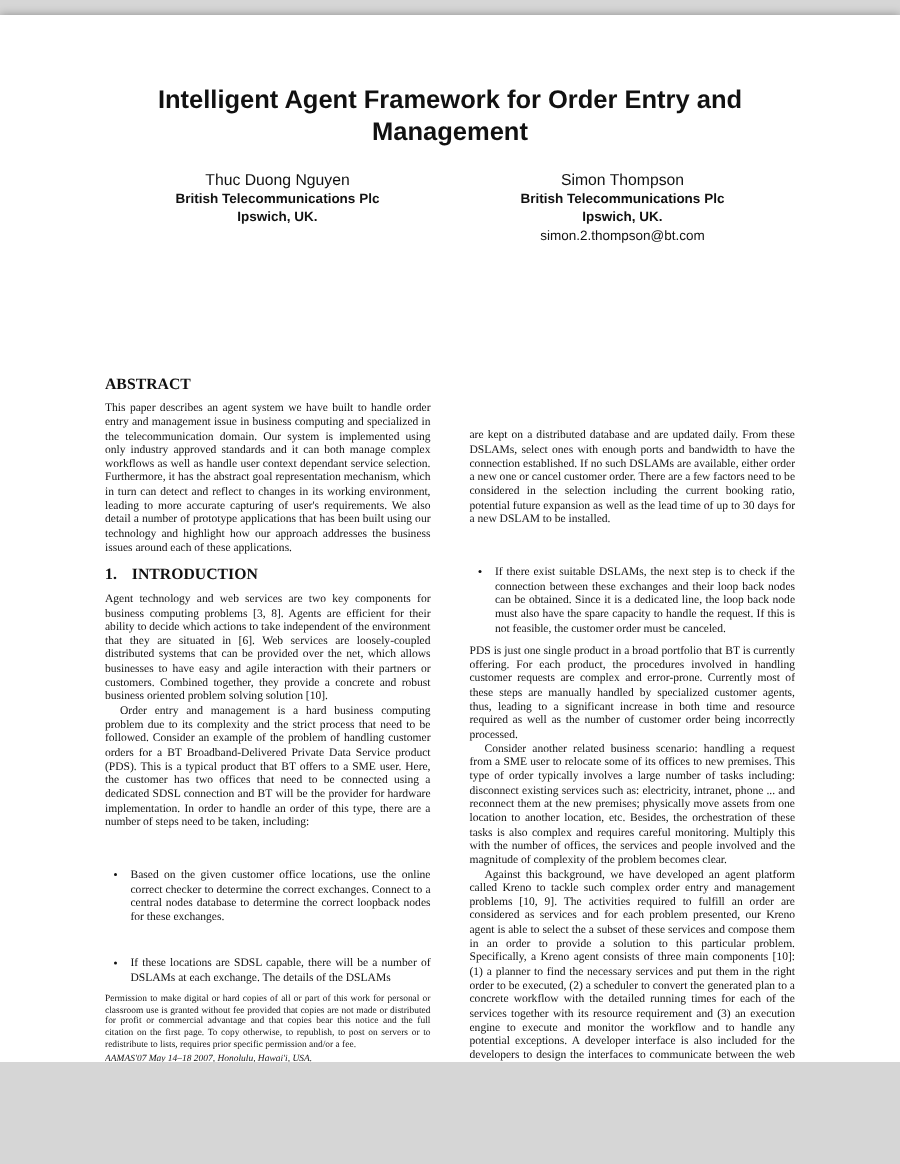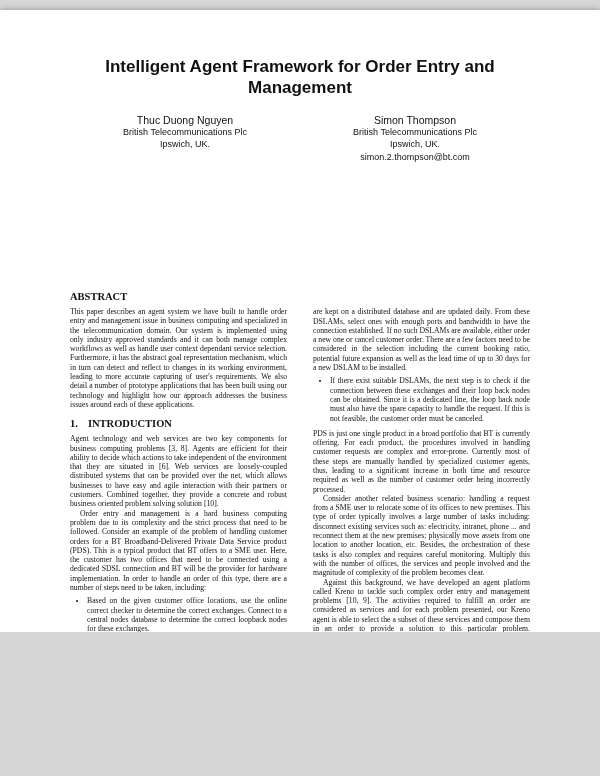--- a/index.html
+++ b/index.html
@@ -4,21 +4,21 @@
 <style>
   html, body {
     margin: 0;
     padding: 0;
     background: #d6d6d6;
     font-family: "Liberation Serif", serif;
     color: #111;
   }
   .viewport {
     width: 600px;
-    height: 632px;
+    height: 708px;
     overflow: hidden;
     position: relative;
     background: #d6d6d6;
   }
   .paper {
     position: absolute;
     top: 10px;
     left: 0;
     width: 600px;
     height: 766px;
@@ -39,21 +39,21 @@
   .authors {
     display: flex;
     margin-top: 16px;
   }
   .author {
     flex: 1;
     text-align: center;
     font-family: "Liberation Sans", sans-serif;
   }
   .author-name { font-size: 10.5px; line-height: 13px; }
-  .author-affil { font-size: 9px; line-height: 11.5px; }
+  .author-affil { font-size: 9px; line-height: 11.5px; font-weight: bold; }
   .author-email { font-size: 9px; line-height: 12px; margin-top: 1px; }
   .columns {
     display: flex;
     gap: 26px;
     margin-top: 14px;
     height: 540px;
     overflow: hidden;
     align-items: flex-end;
   }
   .col {
@@ -75,20 +75,21 @@
   .sec.first { margin-top: 0; }
   .sec-num { margin-right: 10px; }
   p { margin: 0; }
   p.indent { text-indent: 10px; }
   ul.bullets {
     margin: 4px 0 2px 0;
     padding-left: 17px;
   }
   ul.bullets li {
     margin-bottom: 4px;
+    margin-top: 22px;
   }
   .permission {
     margin-top: auto;
     font-size: 6.3px;
     line-height: 7.7px;
     text-align: justify;
   }
   .perm-conf { font-style: italic; margin-top: 1px; }
   .page-number {
     text-align: right;

